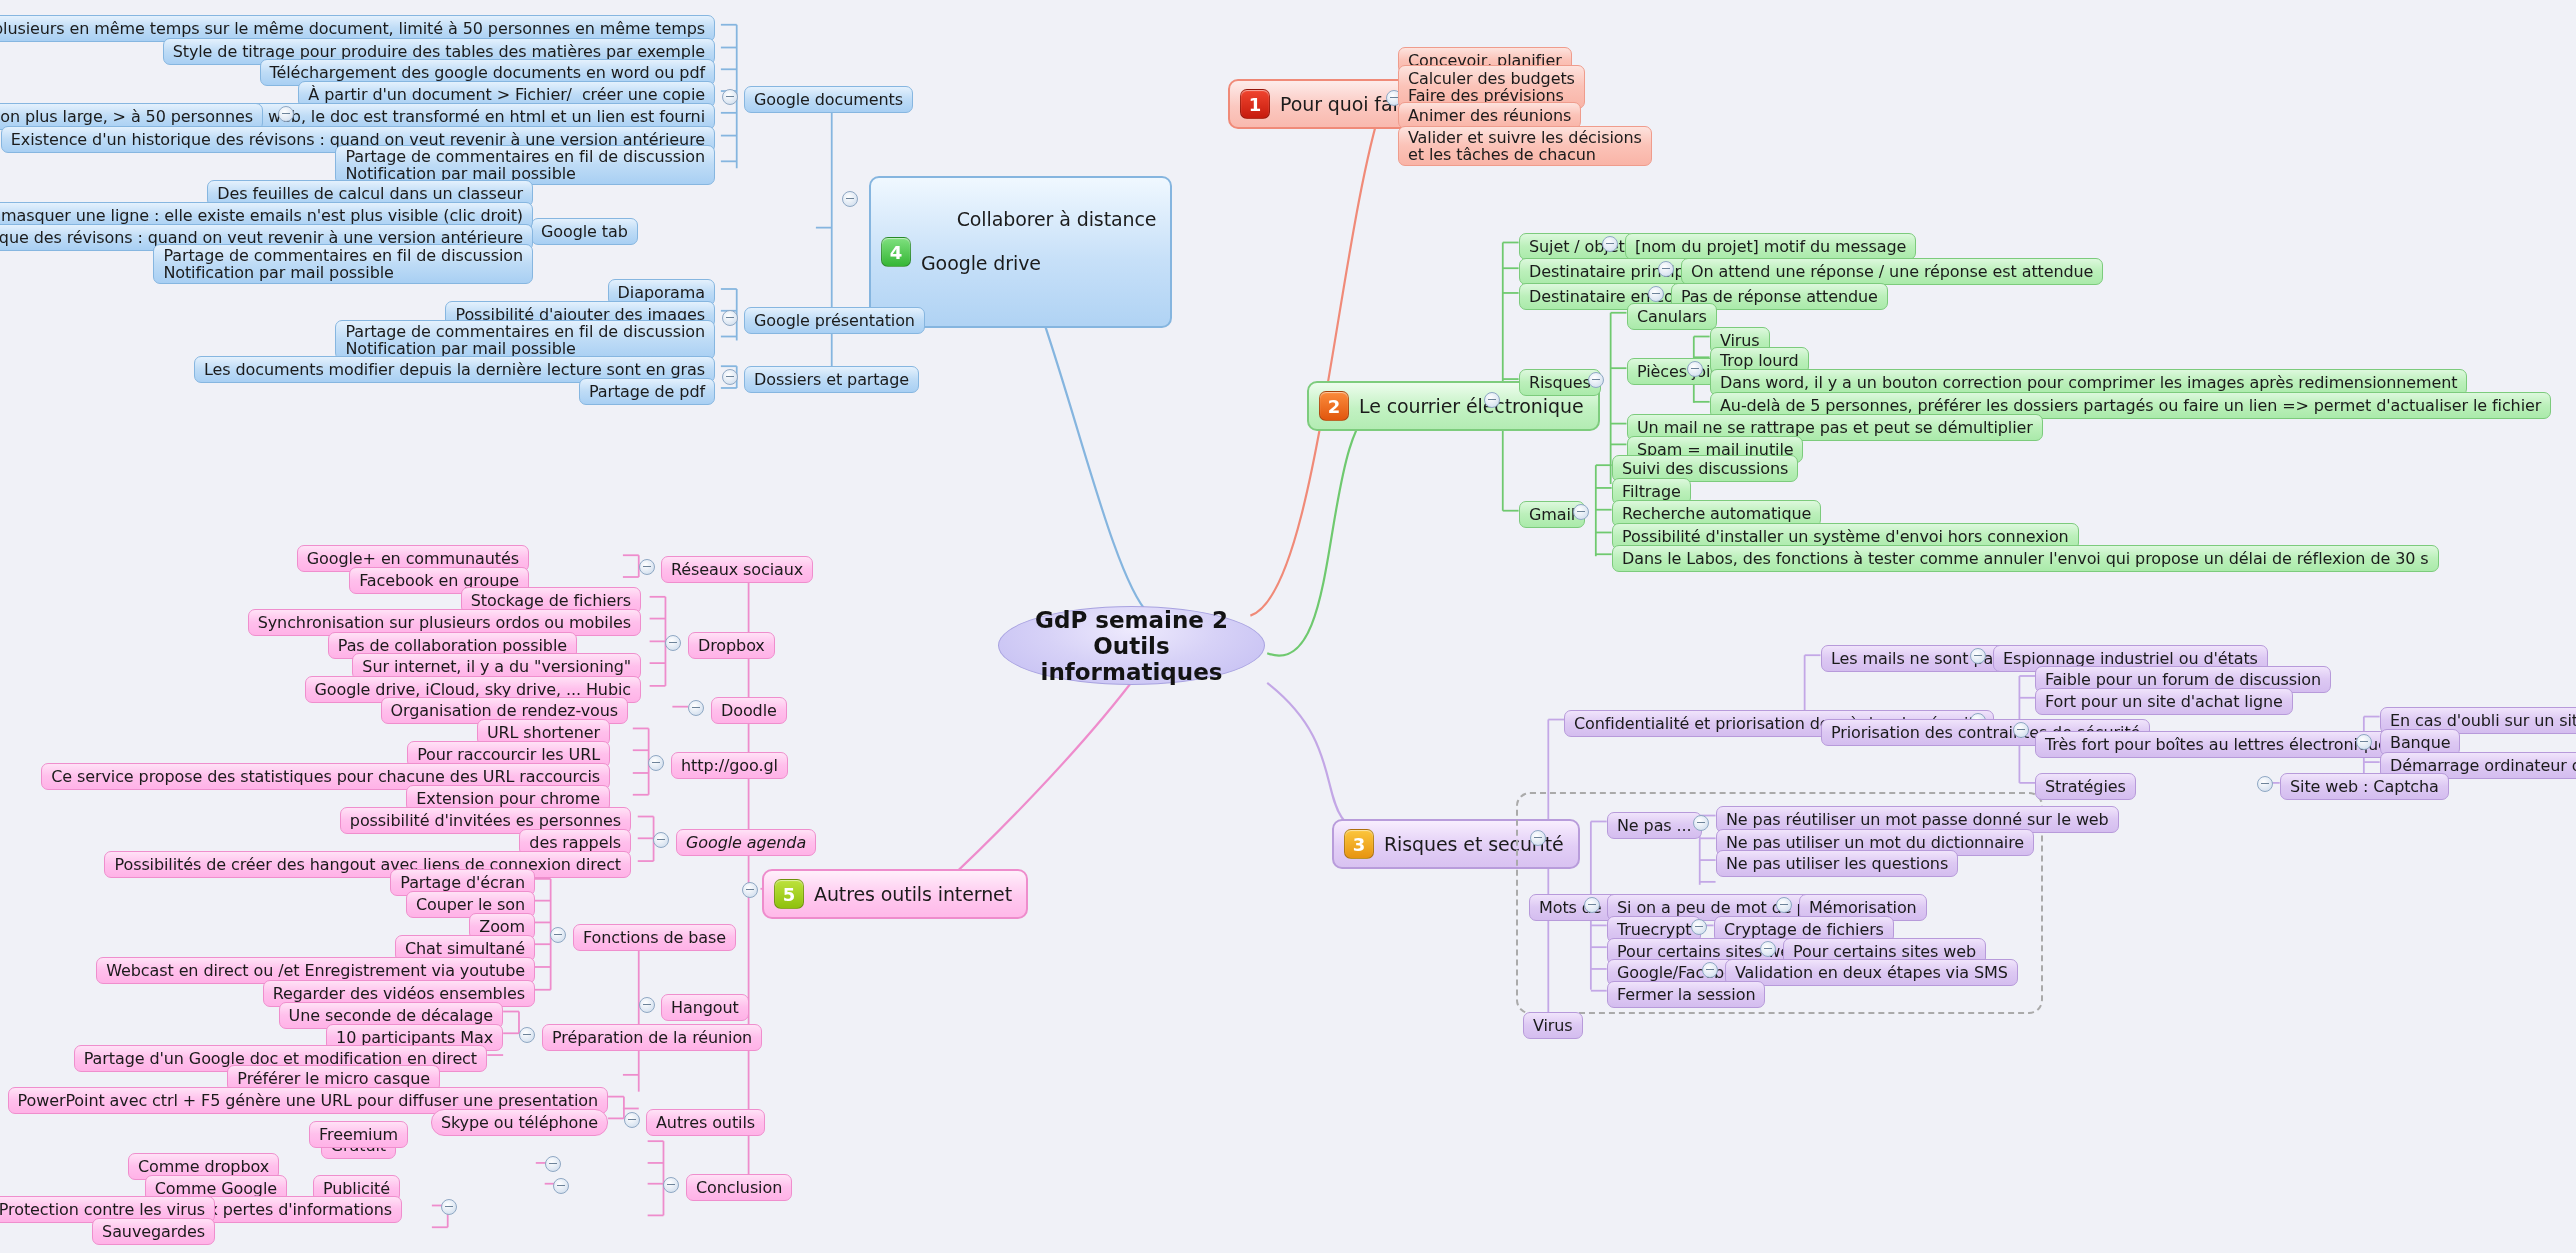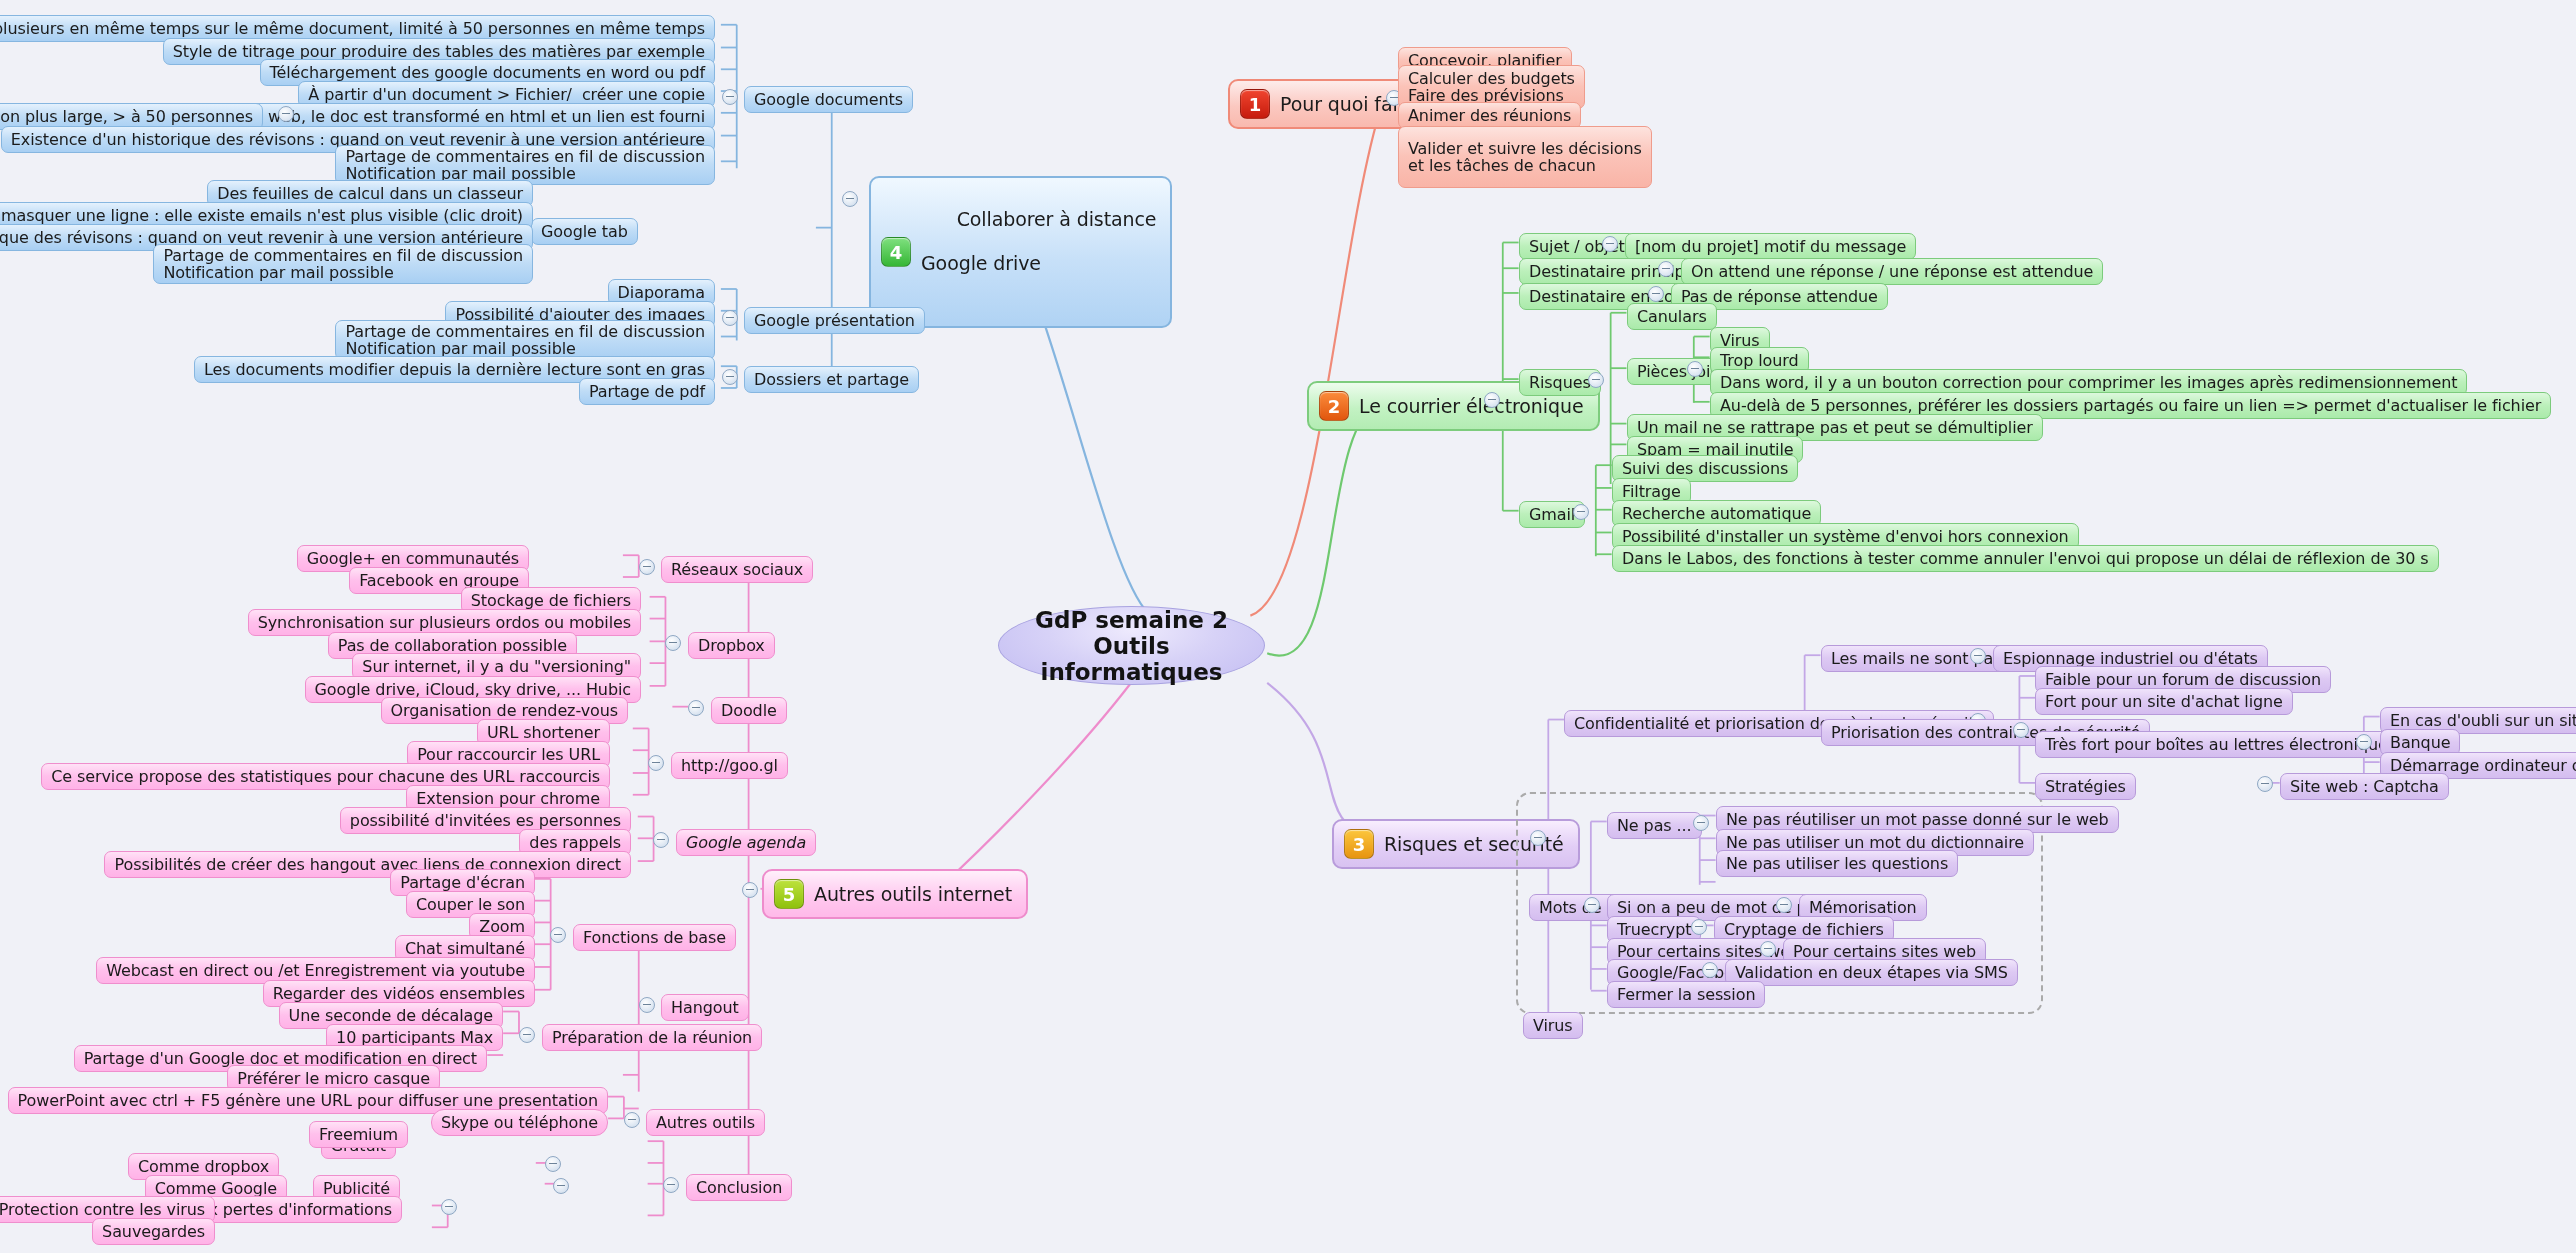--- a/index.html
+++ b/index.html
@@ -319,21 +319,21 @@
   <div class="node main red" style="left:1228px;top:79px;">
     <span class="badge badge-red">1</span>
     <span class="main-label">Pour quoi faire :</span>
   </div>
   <div class="toggle" style="left:1386px;top:90px;"></div>
 
   <div class="node red" style="left:1398px;top:47px;">Concevoir, planifier</div>
   <div class="node red" style="left:1398px;top:65px;line-height:17px;padding:4px 9px;">Calculer des budgets
 Faire des prévisions</div>
   <div class="node red" style="left:1398px;top:102px;">Animer des réunions</div>
-  <div class="node red" style="left:1398px;top:126px;line-height:17px;padding:13px 9px;">Valider et suivre les décisions
+  <div class="node red" style="left:1398px;top:126px;line-height:17px;padding:2px 9px;">Valider et suivre les décisions
 et les tâches de chacun</div>
 
   <div class="node main green" style="left:1307px;top:381px;">
     <span class="badge badge-orange">2</span>
     <span class="main-label">Le courrier électronique</span>
   </div>
   <div class="toggle" style="left:1484px;top:392px;"></div>
 
   <div class="node green" style="left:1519px;top:233px;">Sujet / objet</div>
   <div class="toggle" style="left:1602px;top:236px;"></div>

